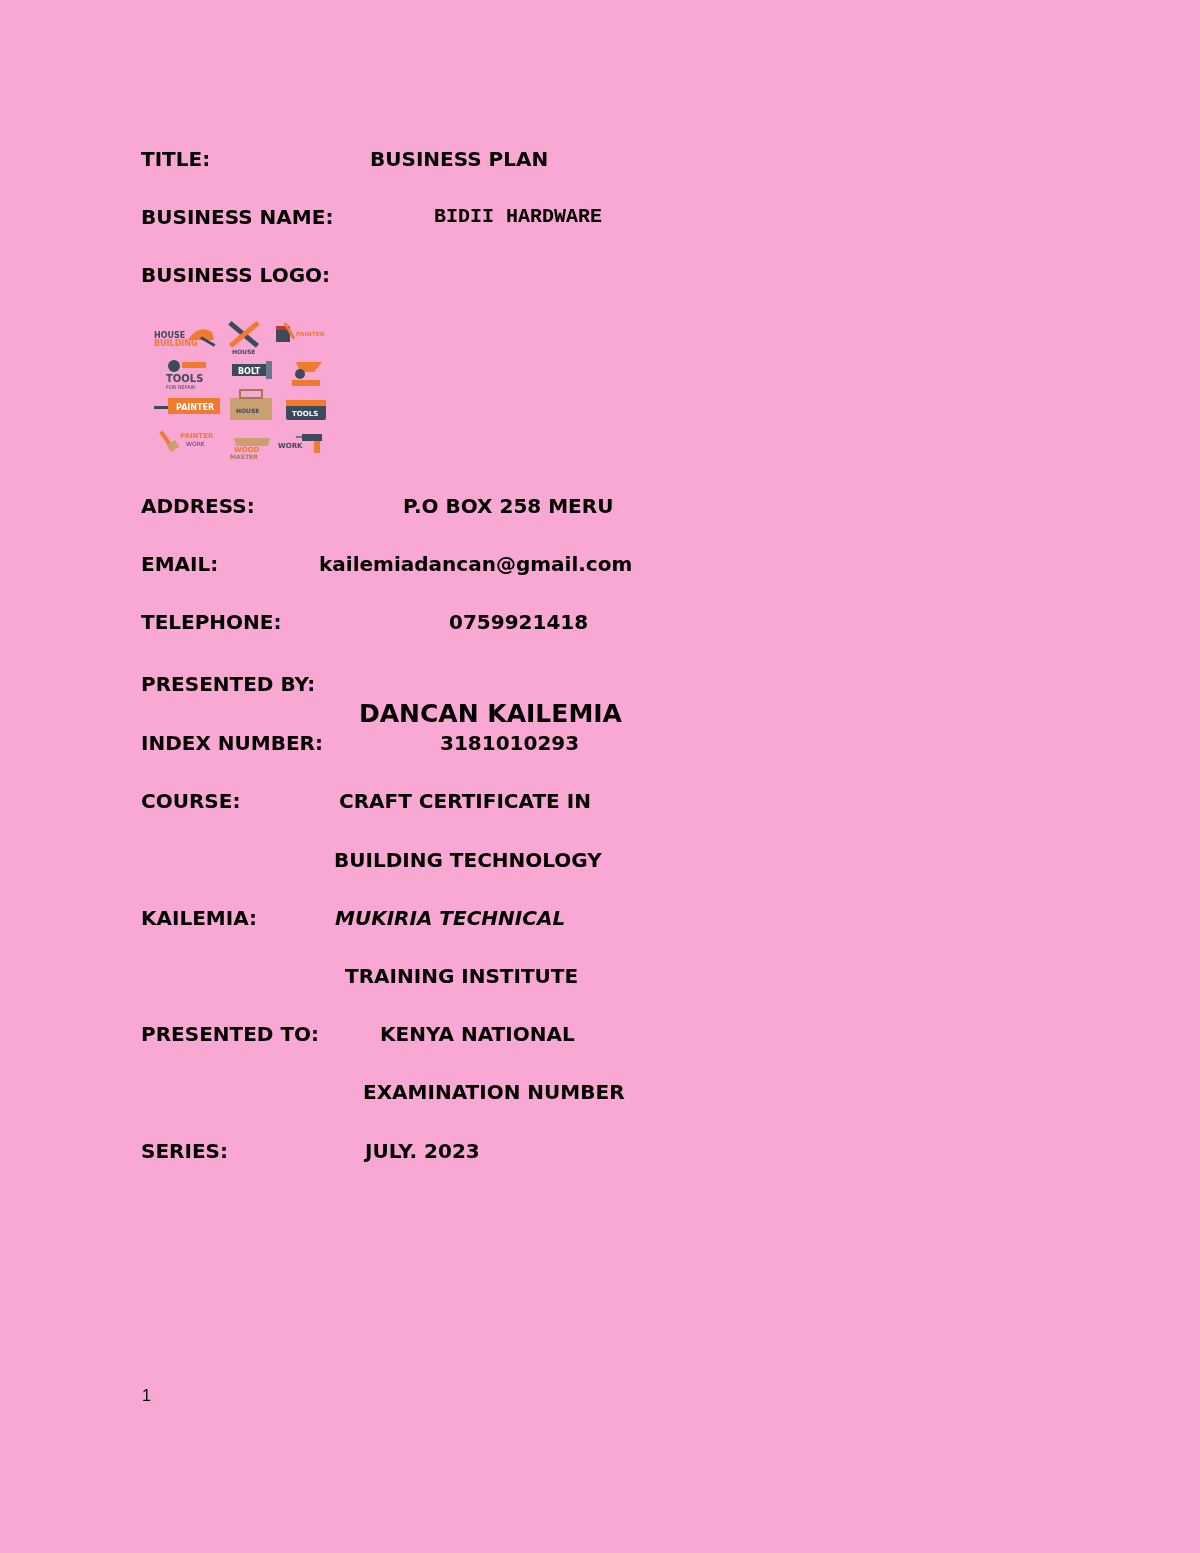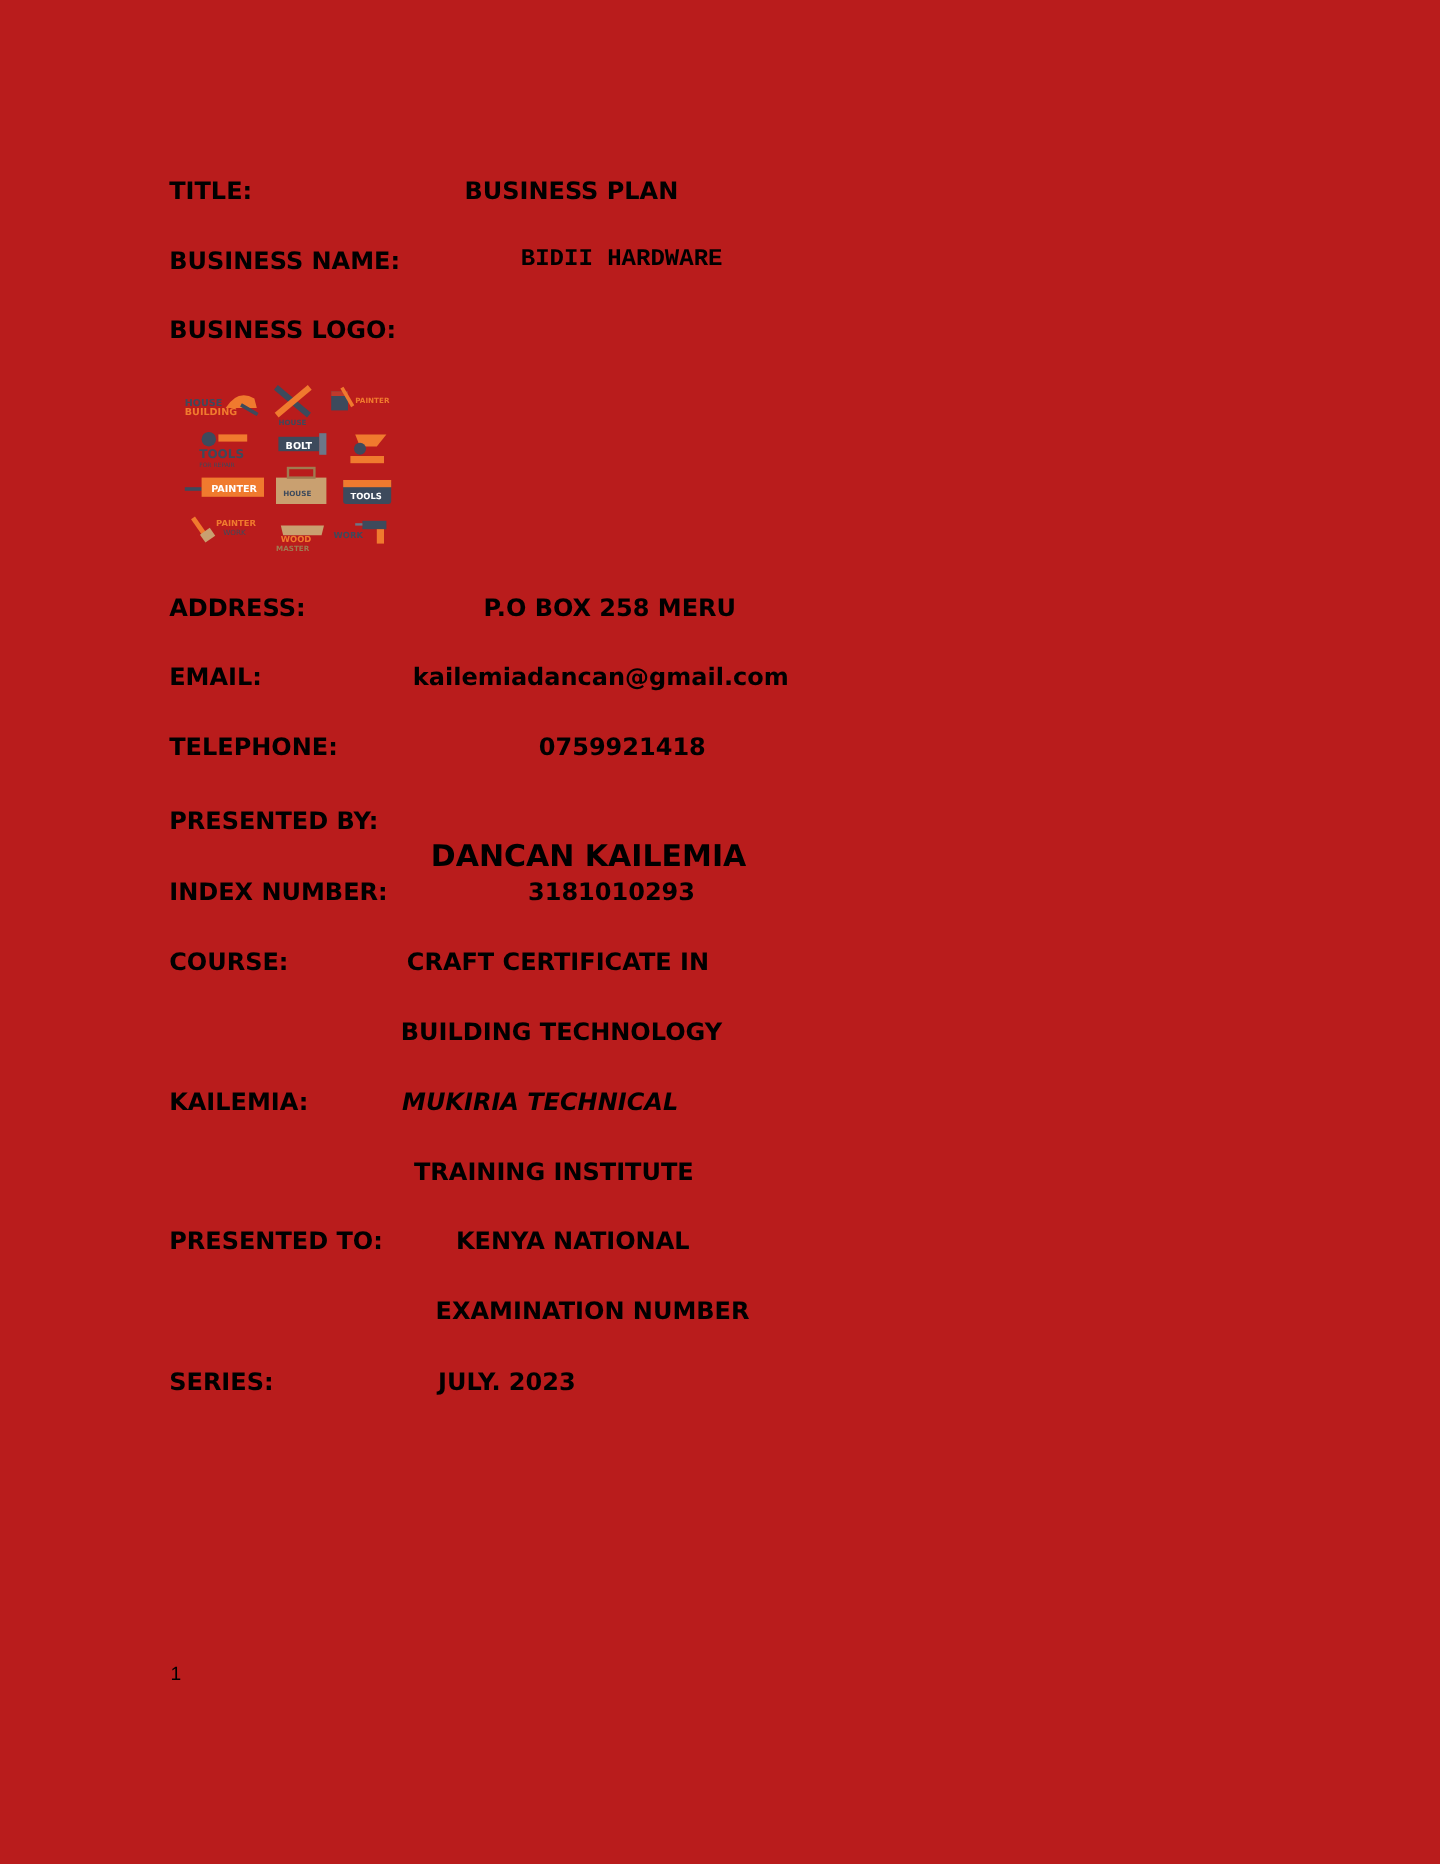--- a/index.html
+++ b/index.html
@@ -1,33 +1,33 @@
 <!DOCTYPE html>
 <html><head>
 <meta charset="utf-8">
 <style>
   html, body { margin: 0; padding: 0; background: #ffffff; }
   body { width: 1200px; height: 1553px; position: relative; overflow: hidden;
          font-family: "DejaVu Sans", "Liberation Sans", sans-serif; color: #000; }
-  .page { position: absolute; left: 0; top: 0; width: 1200px; height: 1553px; background: #b91c1c; }
+  .page { position: absolute; left: 0; top: 0; width: 1200px; height: 1553px; background: #f9a8d4; }
   .line { position: absolute; font-weight: bold; font-size: 20px; white-space: nowrap; letter-spacing: 0px; }
   .lbl { position: absolute; left: 141px; }
   .val { position: absolute; }
   .big { font-size: 25px; margin-top: 32px; }
   .logo { position: absolute; left: 150px; top: 318px; width: 186px; height: 146px; }
   .pagenum { position: absolute; left: 142px; top: 1387px; font-size: 16px; font-family: "Liberation Sans", sans-serif; }
 </style>
 </head>
 <body>
 
 <div class="page">
 
   <div class="line" style="top:147px;">
     <span class="lbl">TITLE:</span>
-    <span class="val" style="left:387px;">BUSINESS PLAN</span>
+    <span class="val" style="left:370px;">BUSINESS PLAN</span>
   </div>
 
   <div class="line" style="top:205px;">
     <span class="lbl">BUSINESS NAME:</span>
     <span class="val" style="left:434px;font-family:Liberation Mono, monospace;">BIDII HARDWARE</span>
   </div>
 
   <div class="line" style="top:263px;">
     <span class="lbl">BUSINESS LOGO:</span>
   </div>
@@ -106,21 +106,21 @@
     </svg>
   </div>
 
   <div class="line" style="top:494px;">
     <span class="lbl">ADDRESS:</span>
     <span class="val" style="left:403px;">P.O BOX 258 MERU</span>
   </div>
 
   <div class="line" style="top:552px;">
     <span class="lbl">EMAIL:</span>
-    <span class="val" style="left:344px;">kailemiadancan@gmail.com</span>
+    <span class="val" style="left:319px;">kailemiadancan@gmail.com</span>
   </div>
 
   <div class="line" style="top:610px;">
     <span class="lbl">TELEPHONE:</span>
     <span class="val" style="left:449px;">0759921418</span>
   </div>
 
   <div class="line" style="top:672px;">
     <span class="lbl">PRESENTED BY:</span>
     <span class="val big" style="left:359px; top:-5px;">DANCAN KAILEMIA</span>

